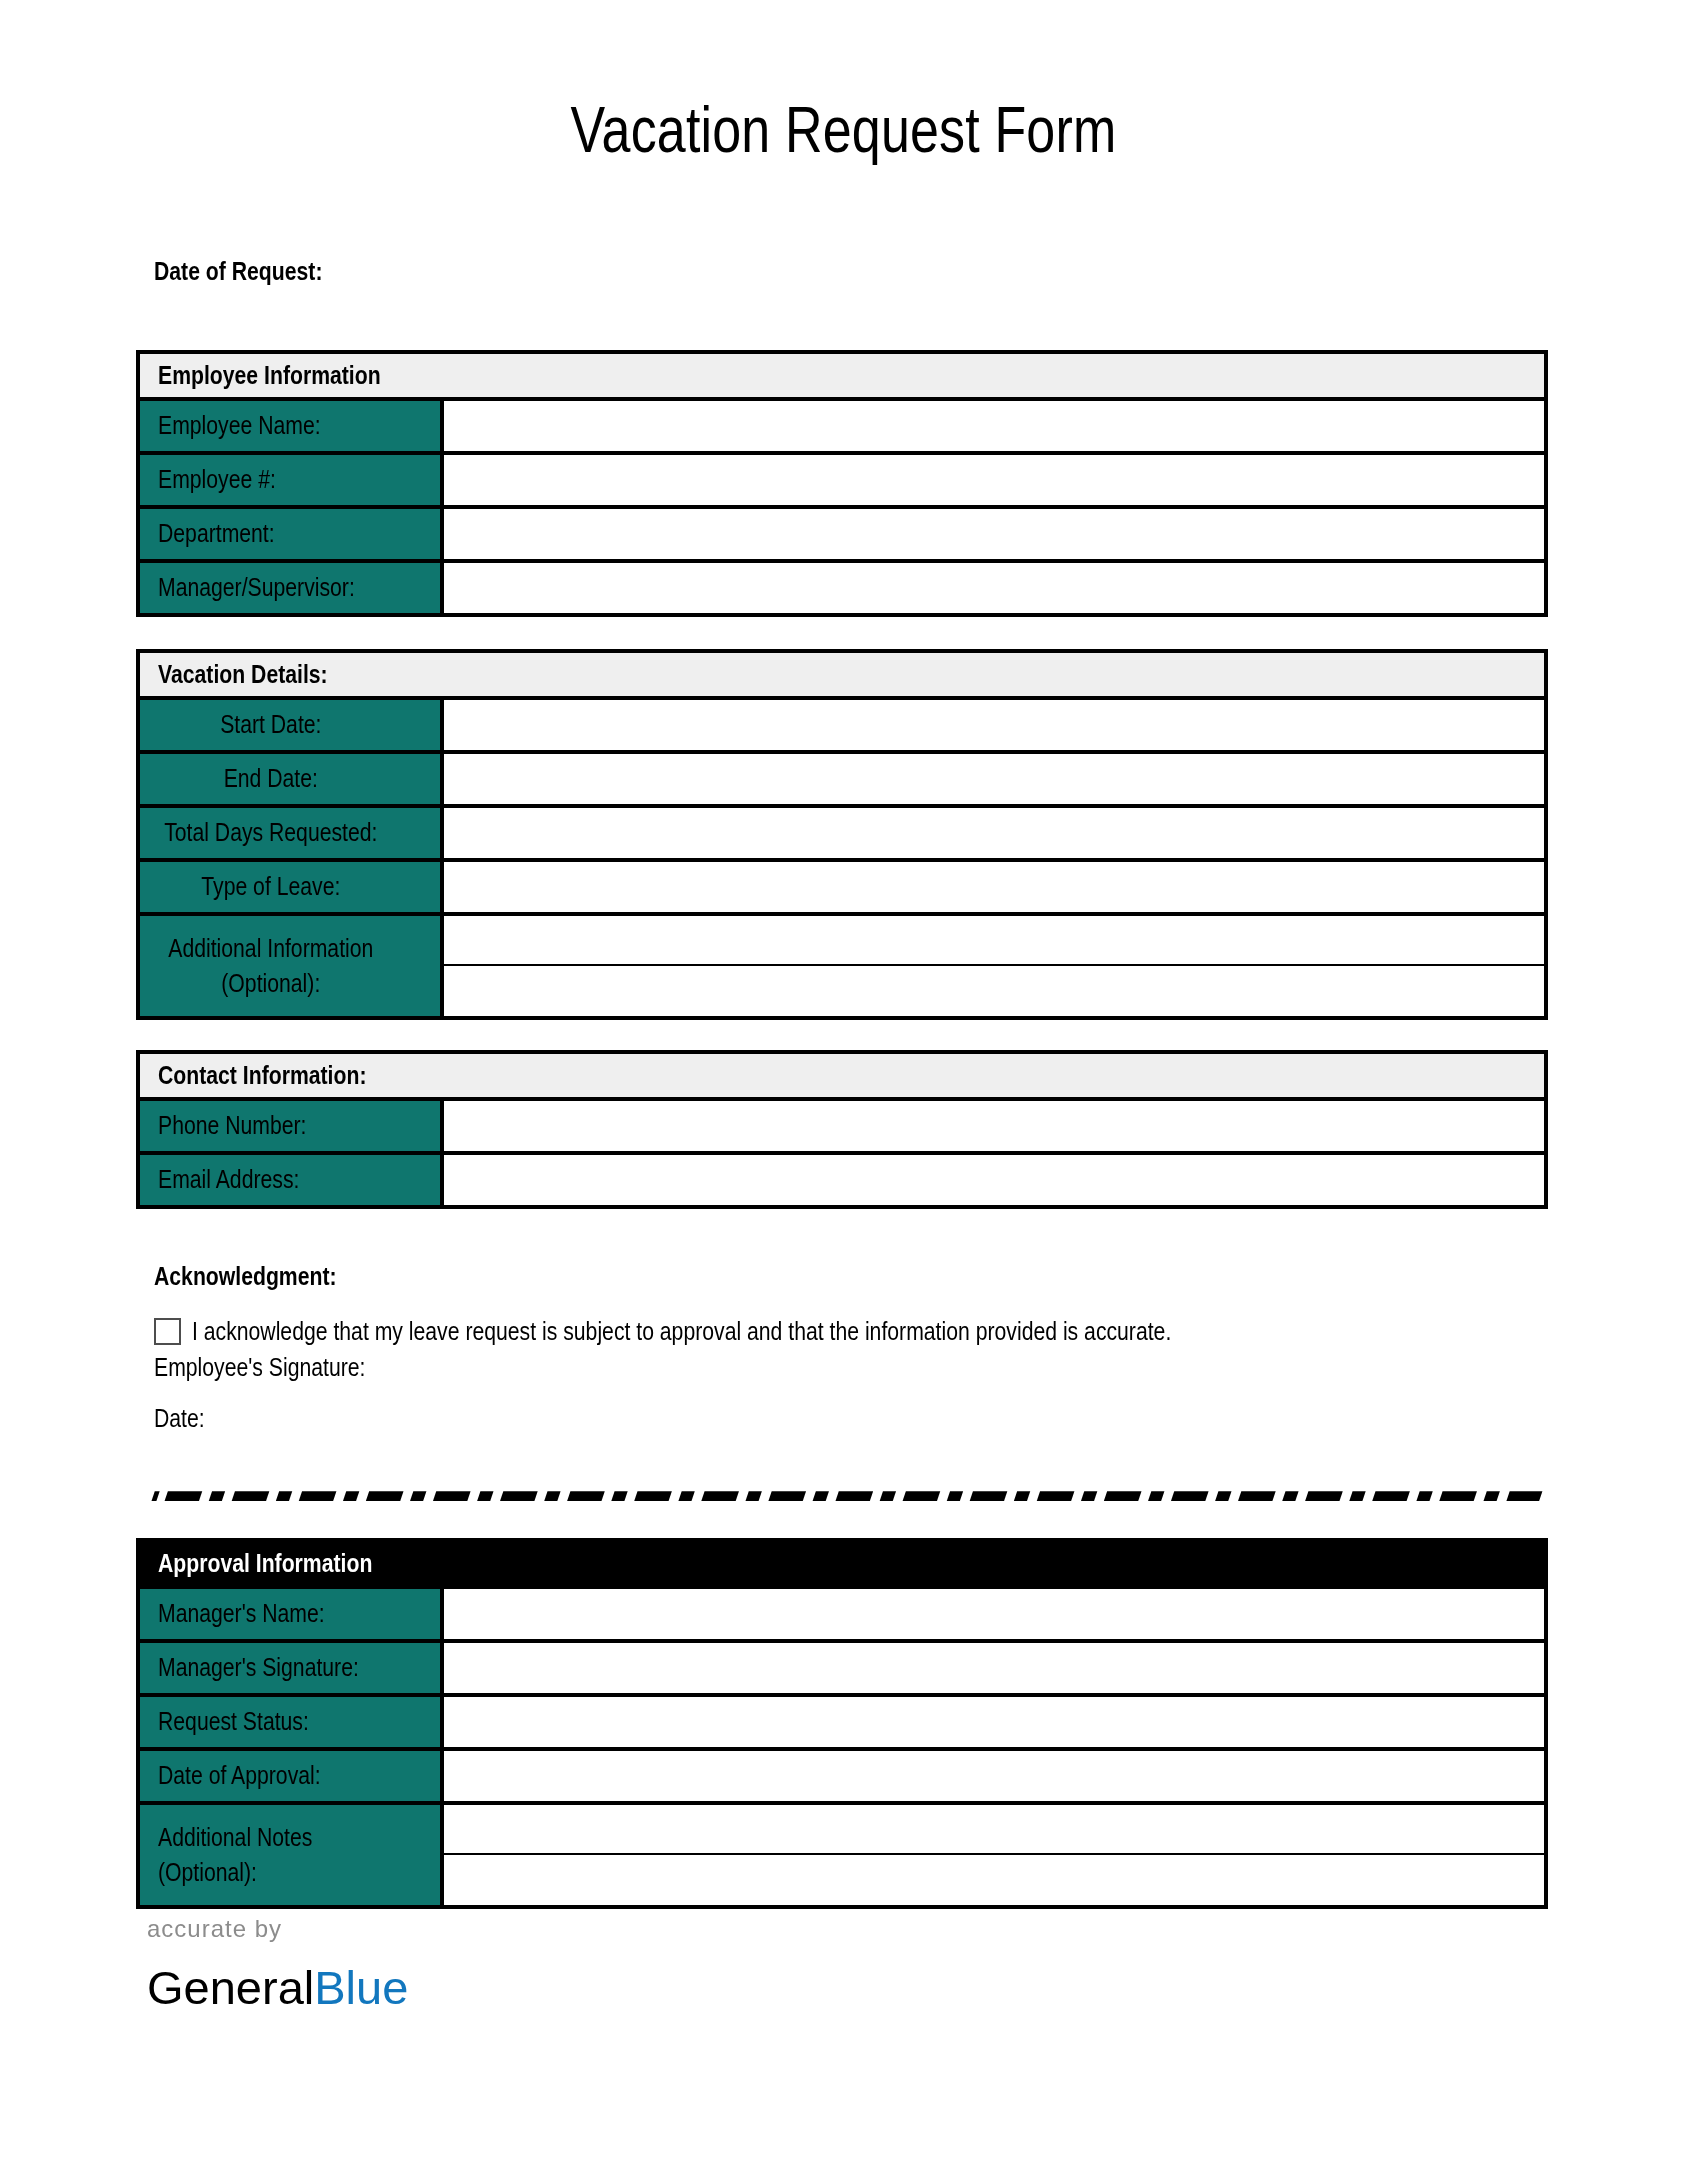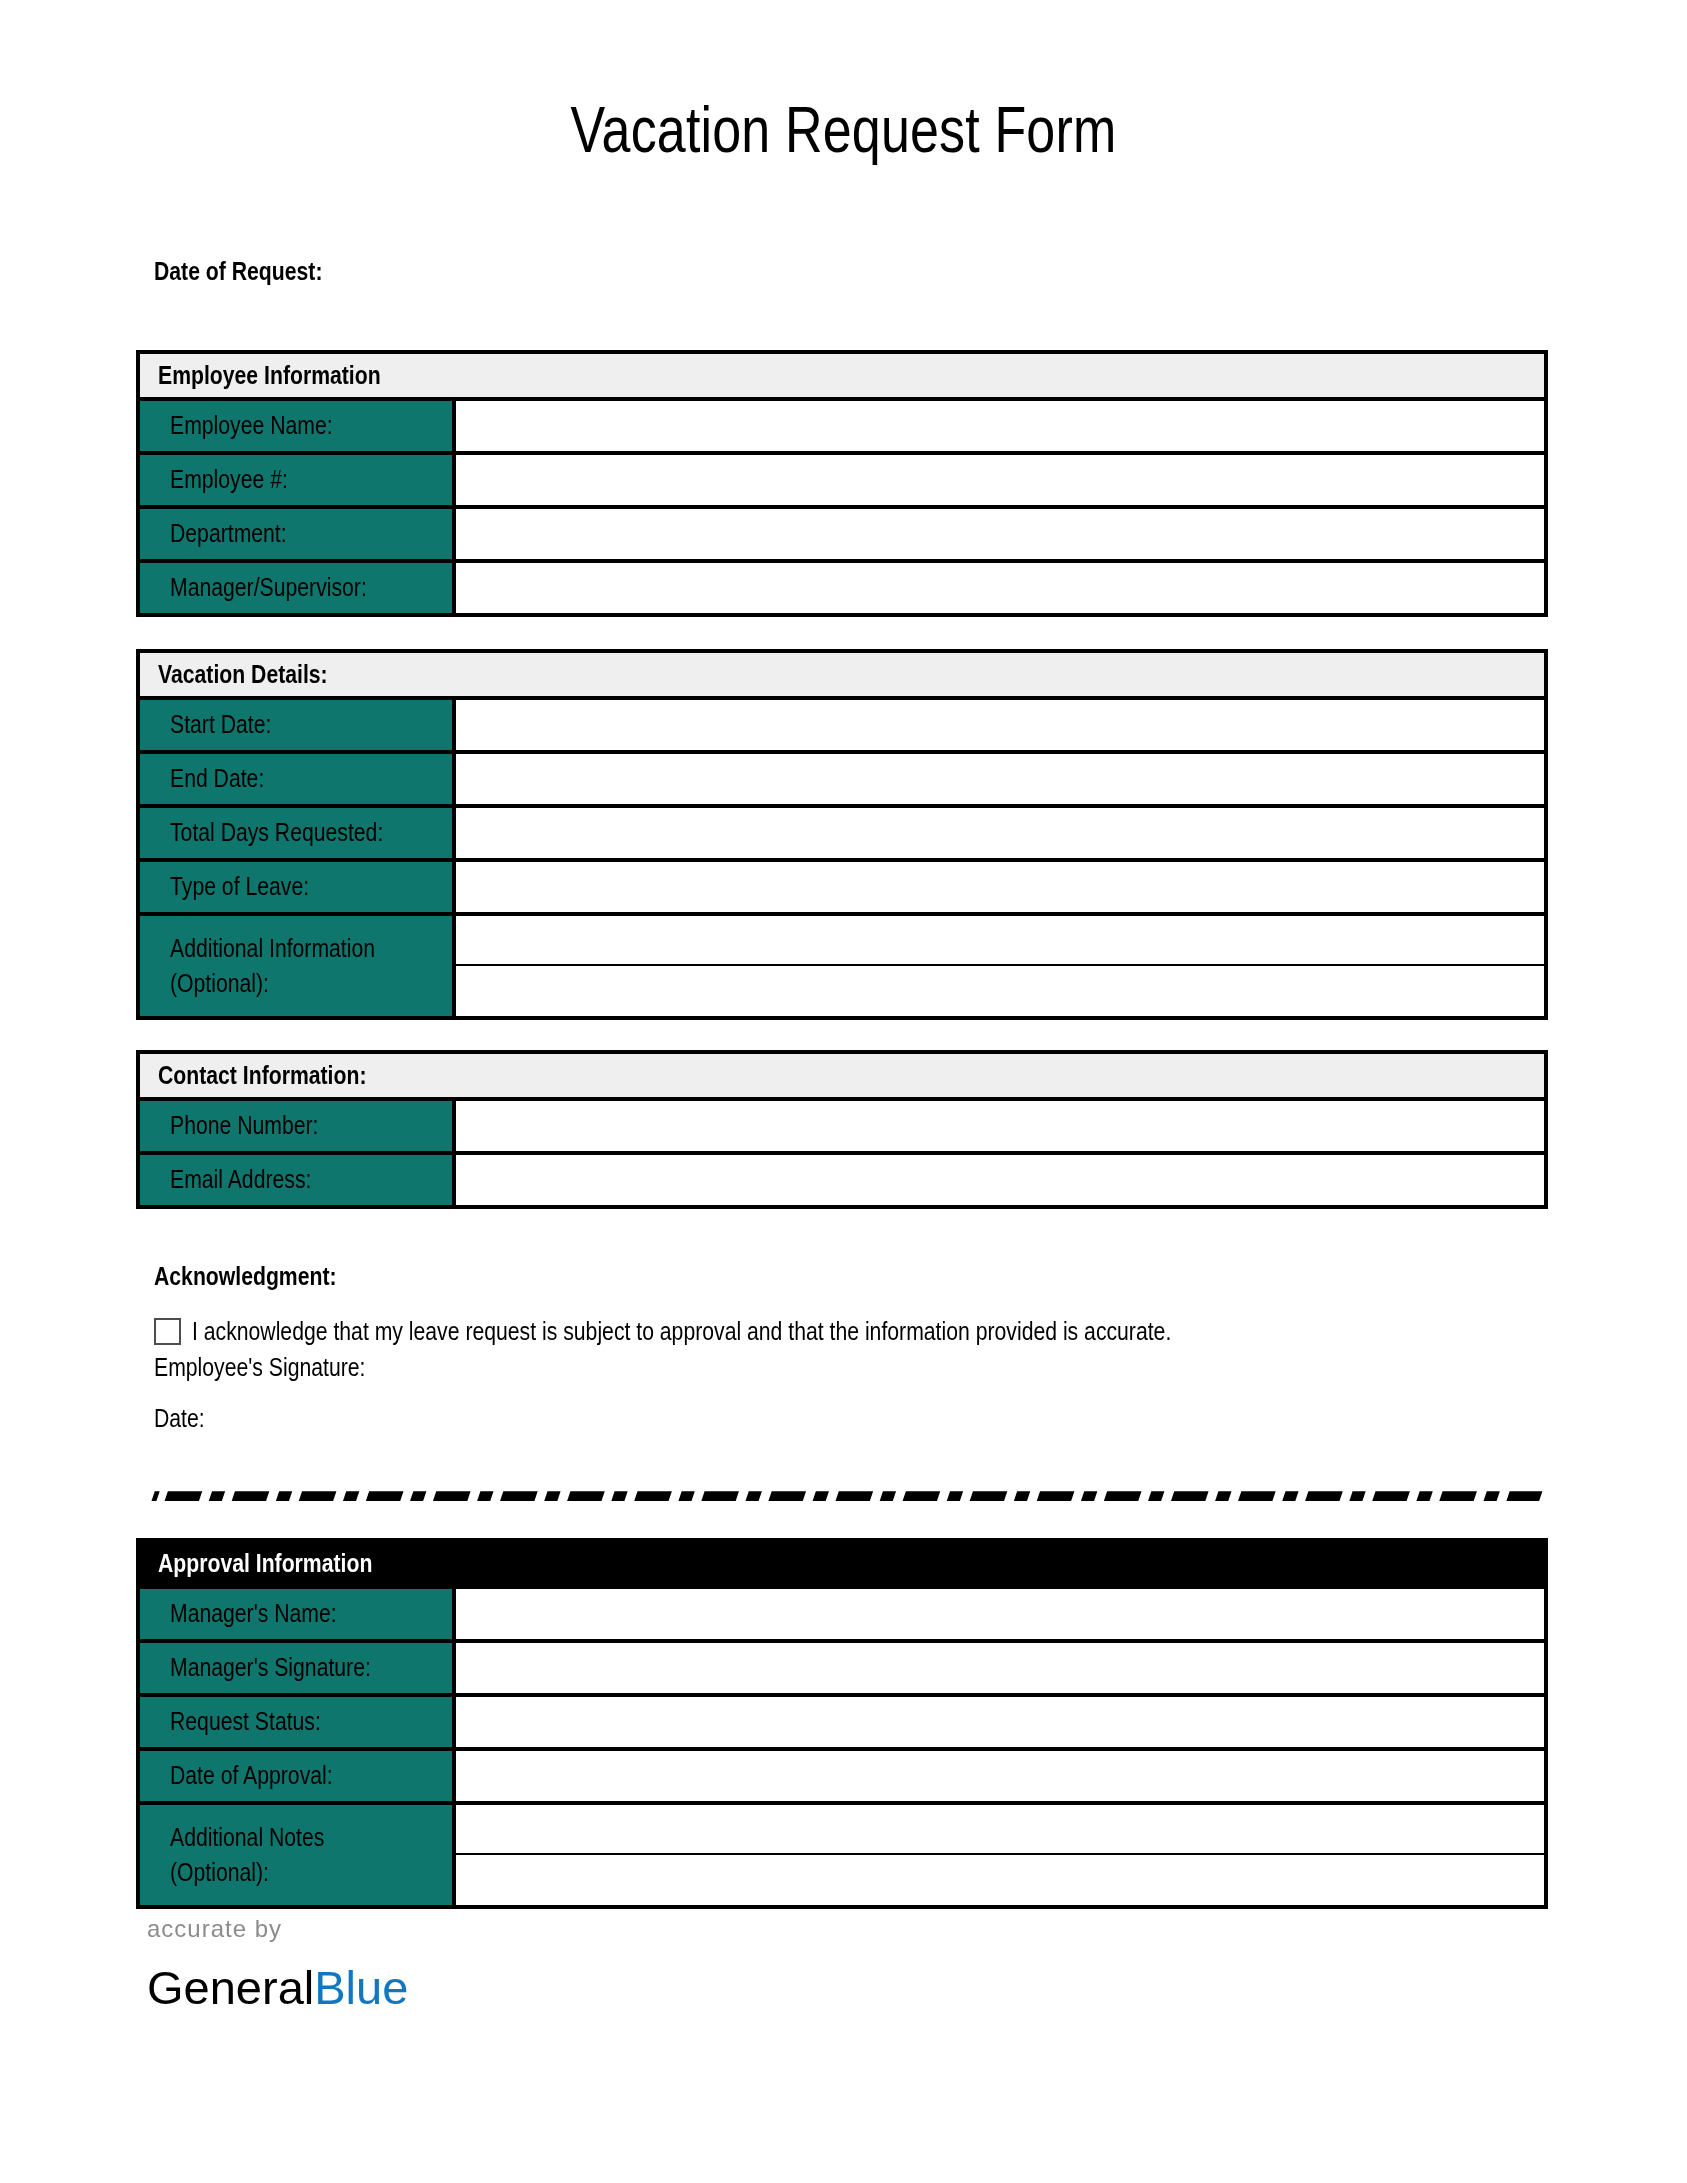--- a/index.html
+++ b/index.html
@@ -88,21 +88,20 @@
     line-height: 1;
     color: #000000;
   }
   .tbl-head.dark .tbl-head-label { color: #ffffff; }
 
   .tbl-row {
     display: flex;
     box-sizing: border-box;
     border-bottom: 4.1px solid #000000;
     min-height: 50px;
-    padding-left: 12px;
   }
   .tbl-row.last { border-bottom: none; }
 
   .cell-label {
     box-sizing: border-box;
     width: 304px;
     flex: 0 0 304px;
     border-right: 4.1px solid #000000;
     padding: 0 0 0 18px;
     display: flex;
@@ -124,21 +123,21 @@
   .cell-value .vbox {
     box-sizing: border-box;
     flex: 1 1 0;
     min-height: 50px;
     border-bottom: 2.5px solid #000000;
   }
   .cell-value .vbox:last-child { border-bottom: none; }
 
   
   #tbl-employee  { top: 346px; }
-  #tbl-vacation  { top: 645px; }
+  #tbl-vacation  { top: 645px; text-align: center; }
   #tbl-contact   { top: 1046px; }
   #tbl-approval  { top: 1534px; }
 
   
   .ack-block {
     position: absolute;
     left: 154px;
     top: 1257px;
     width: 1406px;
   }

